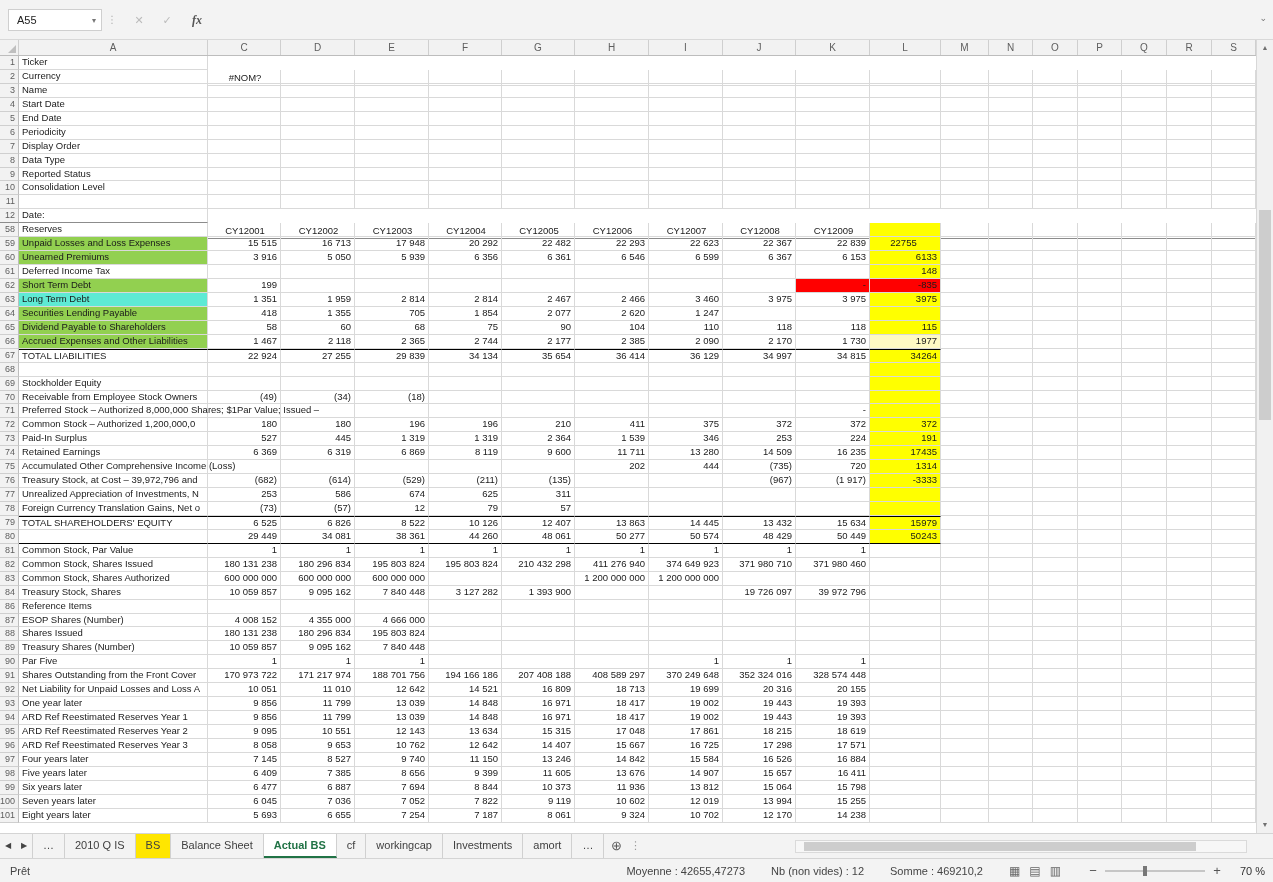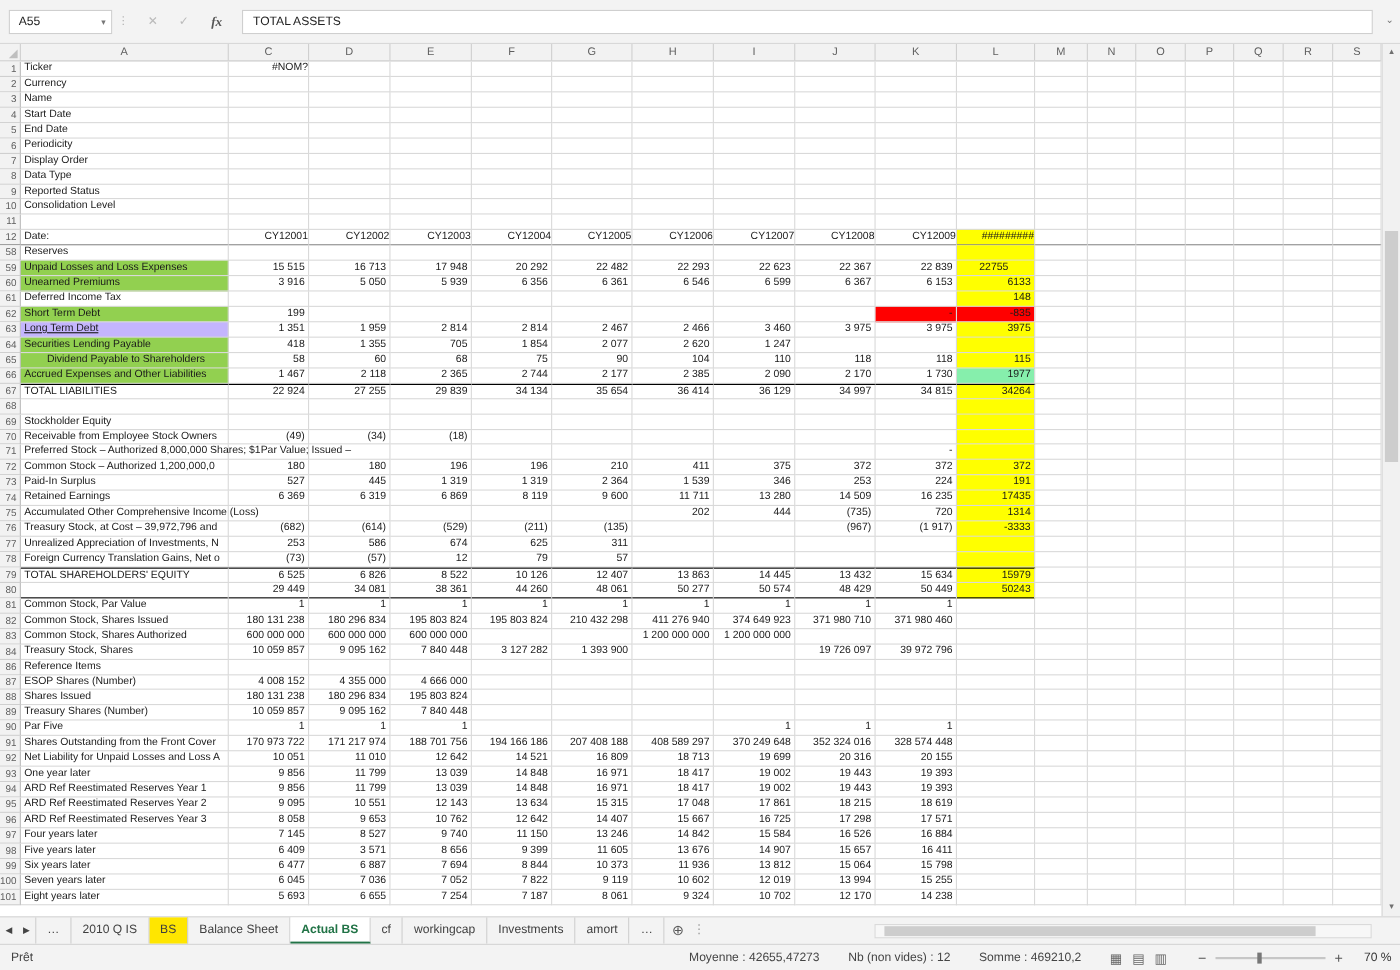--- a/index.html
+++ b/index.html
@@ -24,21 +24,21 @@
   .corner::after{content:'';position:absolute;right:2px;bottom:2px;border-style:solid;border-width:0 0 8px 8px;border-color:transparent transparent #BFBFBF transparent;}
   .hcell{box-sizing:border-box;border-right:1px solid #CFCFCF;text-align:center;font-size:10px;color:#5E5E5E;line-height:15px;}
 
   
   #grid-body{position:absolute;top:56px;left:0;width:1256px;height:777px;overflow:hidden;background:#fff;}
   .grid-row{display:flex;height:13.95px;}
   .cell{box-sizing:border-box;border-right:1px solid #D9D9D9;border-bottom:1px solid #D9D9D9;font-size:9.5px;line-height:12.5px;height:13.95px;overflow:hidden;white-space:nowrap;color:#1A1A1A;}
   .rowhdr{width:19px;background:#F2F2F2;border-right:1px solid #BDBDBD;border-bottom:1px solid #CFCFCF;color:#5E5E5E;text-align:right;padding-right:3px;font-size:9px;}
   .lbl{padding-left:3px;}
   .ar{text-align:right;padding-right:3px;}
-  .al{text-align:right;padding-left:2px;}
+  .al{text-align:center;padding-left:2px;margin-top:16px;}
   .b{font-weight:normal;}
   .bt{border-top:1px solid #000;}
   .bb{border-bottom:1px solid #000;}
   .ovf{overflow:visible;position:relative;z-index:3;}
   .pane-break .cell{border-bottom-color:#8C8C8C;}
 
   .c-A{width:189px;} .c-C{width:73px;} .c-D{width:74px;} .c-E{width:74px;}
   .c-F{width:73px;} .c-G{width:73px;} .c-H{width:74px;} .c-I{width:74px;}
   .c-J{width:73px;} .c-K{width:74px;} .c-L{width:71px;} .c-M{width:48px;}
   .c-N{width:44px;} .c-O{width:45px;} .c-P{width:44px;} .c-Q{width:45px;}
@@ -80,23 +80,20 @@
 
   <div id="top-bar">
     <div class="name-box">
       <span>A55</span>
       <span class="nb-chev">▾</span>
     </div>
     <div class="fb-splitter">⋮</div>
     <span class="fb-ic ic-cancel dim">✕</span>
     <span class="fb-ic ic-enter dim">✓</span>
     <span class="fb-ic ic-fx fx">fx</span>
-    <div class="formula-box">
-      <span>TOTAL ASSETS</span>
-    </div>
     <span class="fb-expand">⌄</span>
   </div>
 
   <div id="col-headers">
     <div class="corner"></div>
   <div class="hcell c-A">A</div>
       <div class="hcell c-C">C</div>
       <div class="hcell c-D">D</div>
       <div class="hcell c-E">E</div>
       <div class="hcell c-F">F</div>
@@ -468,21 +465,21 @@
         <div class="cell c-M ar"></div>
         <div class="cell c-N ar"></div>
         <div class="cell c-O ar"></div>
         <div class="cell c-P ar"></div>
         <div class="cell c-Q ar"></div>
         <div class="cell c-R ar"></div>
         <div class="cell c-S ar"></div>
       </div>
       <div class="grid-row">
         <div class="cell rowhdr">63</div>
-        <div class="cell c-A lbl" style="background: #c4b5fd; text-decoration: underline;">Long Term Debt</div>
+        <div class="cell c-A lbl" style="background: #5eead4;">Long Term Debt</div>
         <div class="cell c-C ar">1 351</div>
         <div class="cell c-D ar">1 959</div>
         <div class="cell c-E ar">2 814</div>
         <div class="cell c-F ar">2 814</div>
         <div class="cell c-G ar">2 467</div>
         <div class="cell c-H ar">2 466</div>
         <div class="cell c-I ar">3 460</div>
         <div class="cell c-J ar">3 975</div>
         <div class="cell c-K ar">3 975</div>
         <div class="cell c-L ar" style="background: rgb(255, 255, 0);">3975</div>
@@ -510,21 +507,21 @@
         <div class="cell c-M ar"></div>
         <div class="cell c-N ar"></div>
         <div class="cell c-O ar"></div>
         <div class="cell c-P ar"></div>
         <div class="cell c-Q ar"></div>
         <div class="cell c-R ar"></div>
         <div class="cell c-S ar"></div>
       </div>
       <div class="grid-row">
         <div class="cell rowhdr">65</div>
-        <div class="cell c-A lbl" style="background: rgb(146, 208, 80); text-align: center;">Dividend Payable to Shareholders</div>
+        <div class="cell c-A lbl" style="background: rgb(146, 208, 80);">Dividend Payable to Shareholders</div>
         <div class="cell c-C ar">58</div>
         <div class="cell c-D ar">60</div>
         <div class="cell c-E ar">68</div>
         <div class="cell c-F ar">75</div>
         <div class="cell c-G ar">90</div>
         <div class="cell c-H ar">104</div>
         <div class="cell c-I ar">110</div>
         <div class="cell c-J ar">118</div>
         <div class="cell c-K ar">118</div>
         <div class="cell c-L ar" style="background: rgb(255, 255, 0);">115</div>
@@ -541,21 +538,21 @@
         <div class="cell c-A lbl" style="background: rgb(146, 208, 80);">Accrued Expenses and Other Liabilities</div>
         <div class="cell c-C ar">1 467</div>
         <div class="cell c-D ar">2 118</div>
         <div class="cell c-E ar">2 365</div>
         <div class="cell c-F ar">2 744</div>
         <div class="cell c-G ar">2 177</div>
         <div class="cell c-H ar">2 385</div>
         <div class="cell c-I ar">2 090</div>
         <div class="cell c-J ar">2 170</div>
         <div class="cell c-K ar">1 730</div>
-        <div class="cell c-L ar" style="background: #86efac;">1977</div>
+        <div class="cell c-L ar" style="background: #fef9c3;">1977</div>
         <div class="cell c-M ar"></div>
         <div class="cell c-N ar"></div>
         <div class="cell c-O ar"></div>
         <div class="cell c-P ar"></div>
         <div class="cell c-Q ar"></div>
         <div class="cell c-R ar"></div>
         <div class="cell c-S ar"></div>
       </div>
       <div class="grid-row">
         <div class="cell rowhdr">67</div>
@@ -1184,21 +1181,21 @@
         <div class="cell c-O ar"></div>
         <div class="cell c-P ar"></div>
         <div class="cell c-Q ar"></div>
         <div class="cell c-R ar"></div>
         <div class="cell c-S ar"></div>
       </div>
       <div class="grid-row">
         <div class="cell rowhdr">98</div>
         <div class="cell c-A lbl">Five years later</div>
         <div class="cell c-C ar">6 409</div>
-        <div class="cell c-D ar">3 571</div>
+        <div class="cell c-D ar">7 385</div>
         <div class="cell c-E ar">8 656</div>
         <div class="cell c-F ar">9 399</div>
         <div class="cell c-G ar">11 605</div>
         <div class="cell c-H ar">13 676</div>
         <div class="cell c-I ar">14 907</div>
         <div class="cell c-J ar">15 657</div>
         <div class="cell c-K ar">16 411</div>
         <div class="cell c-L ar"></div>
         <div class="cell c-M ar"></div>
         <div class="cell c-N ar"></div>

